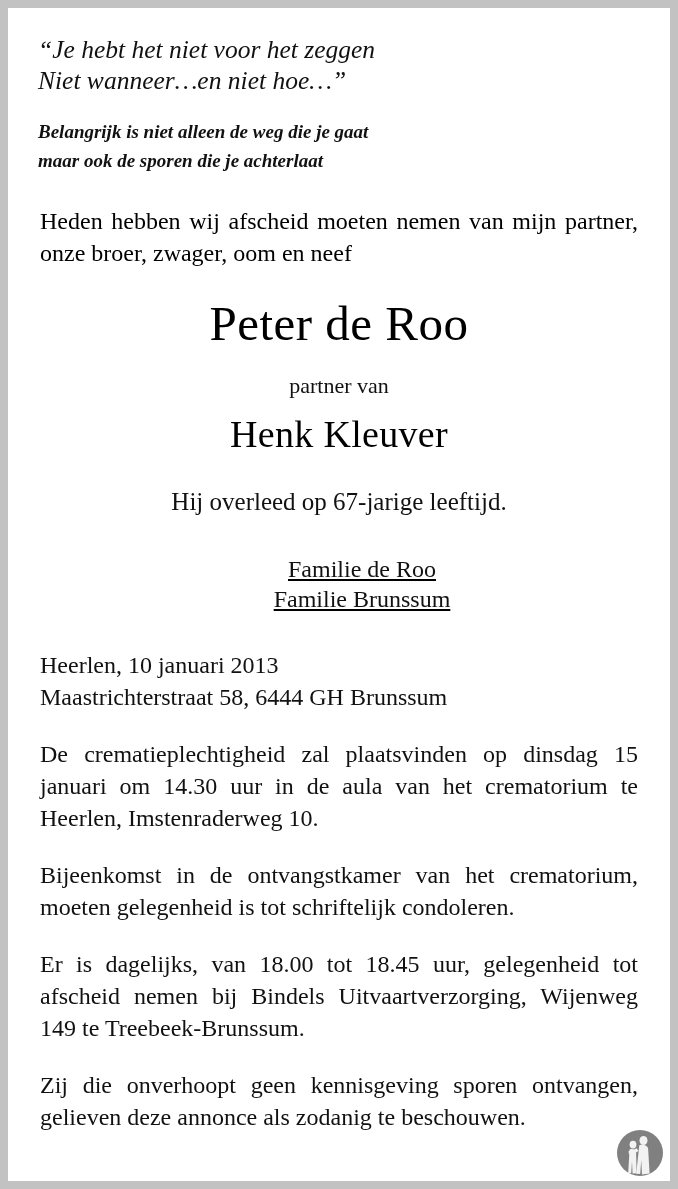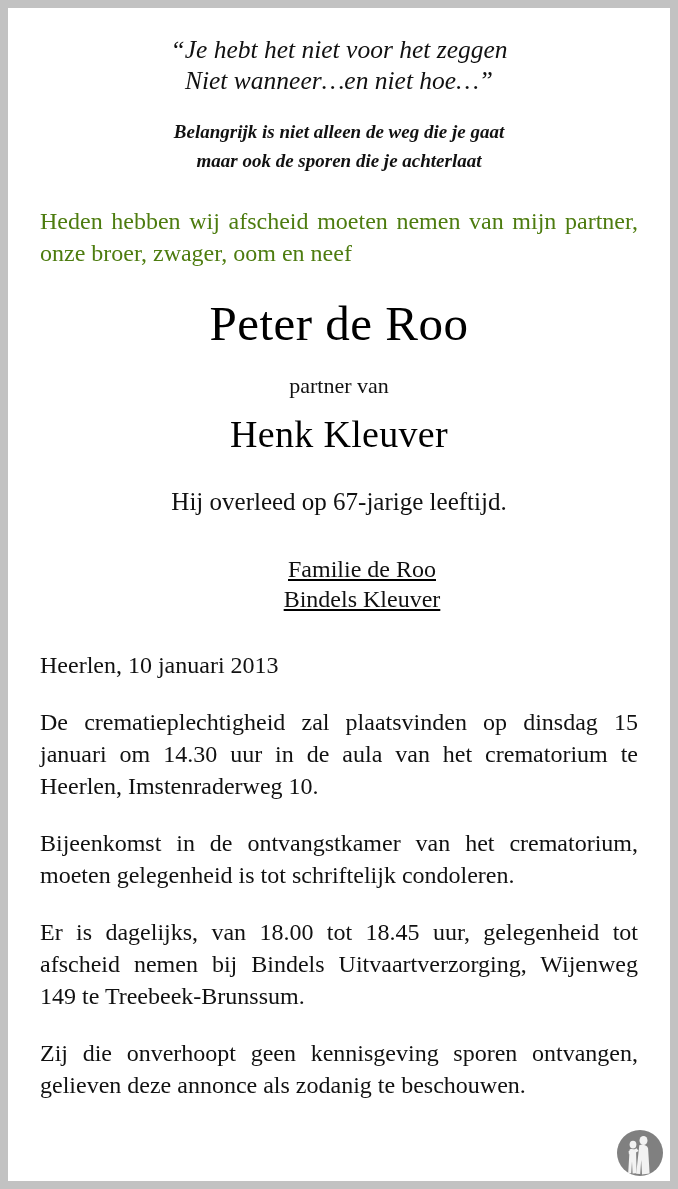--- a/index.html
+++ b/index.html
@@ -29,21 +29,20 @@
   .inner {
     position: relative;
     width: 100%;
     height: 100%;
     padding: 0 30px 0 30px;
     box-sizing: border-box;
   }
 
   
   .poem {
-    text-align: center;
     font-style: italic;
     color: #111;
   }
   .poem-stanza-1 {
     font-size: 25.5px;
     line-height: 31px;
     padding-top: 26px;
   }
   .poem-stanza-2 {
     font-size: 19px;
@@ -56,21 +55,21 @@
     white-space: nowrap;
   }
 
   
   .intro {
     margin-top: 30px;
     font-size: 24px;
     line-height: 32px;
     text-align: justify;
     text-align-last: left;
-    color: #4d7c0f;
+    color: #000000;
     padding: 0 2px;
   }
 
   
   .deceased-name {
     text-align: center;
     font-size: 49px;
     line-height: 58px;
     letter-spacing: 0.5px;
     margin-top: 26px;
@@ -167,25 +166,26 @@
 
     <div class="deceased-name">Peter de Roo</div>
 
     <div class="partner-label">partner van</div>
     <div class="partner-name">Henk Kleuver</div>
 
     <div class="age-line">Hij overleed op 67-jarige leeftijd.</div>
 
     <div class="families">
       <span class="family-line">Familie de Roo</span>
-      <span class="family-line">Bindels Kleuver</span>
+      <span class="family-line">Familie Brunssum</span>
     </div>
 
     <div class="place-block">
       <span class="place-line">Heerlen, 10 januari 2013</span>
+      <span class="place-line">Maastrichterstraat 58, 6444 GH Brunssum</span>
     </div>
 
     <div class="para">De crematieplechtigheid zal plaatsvinden op dinsdag 15 januari om 14.30 uur in de aula van het crematorium te Heerlen, Imstenraderweg 10.</div>
     <div class="para">Bijeenkomst in de ontvangstkamer van het crematorium, moeten gelegenheid is tot schriftelijk condoleren.</div>
     <div class="para">Er is dagelijks, van 18.00 tot 18.45 uur, gelegenheid tot afscheid nemen bij Bindels Uitvaartverzorging, Wijenweg 149 te Treebeek-Brunssum.</div>
     <div class="para">Zij die onverhoopt geen kennisgeving sporen ontvangen, gelieven deze annonce als zodanig te beschouwen.</div>
 
     <div class="logo">
       <svg viewBox="0 0 48 48" width="48" height="48" aria-hidden="true">
         <circle cx="24" cy="24" r="23" fill="#808080"></circle>

